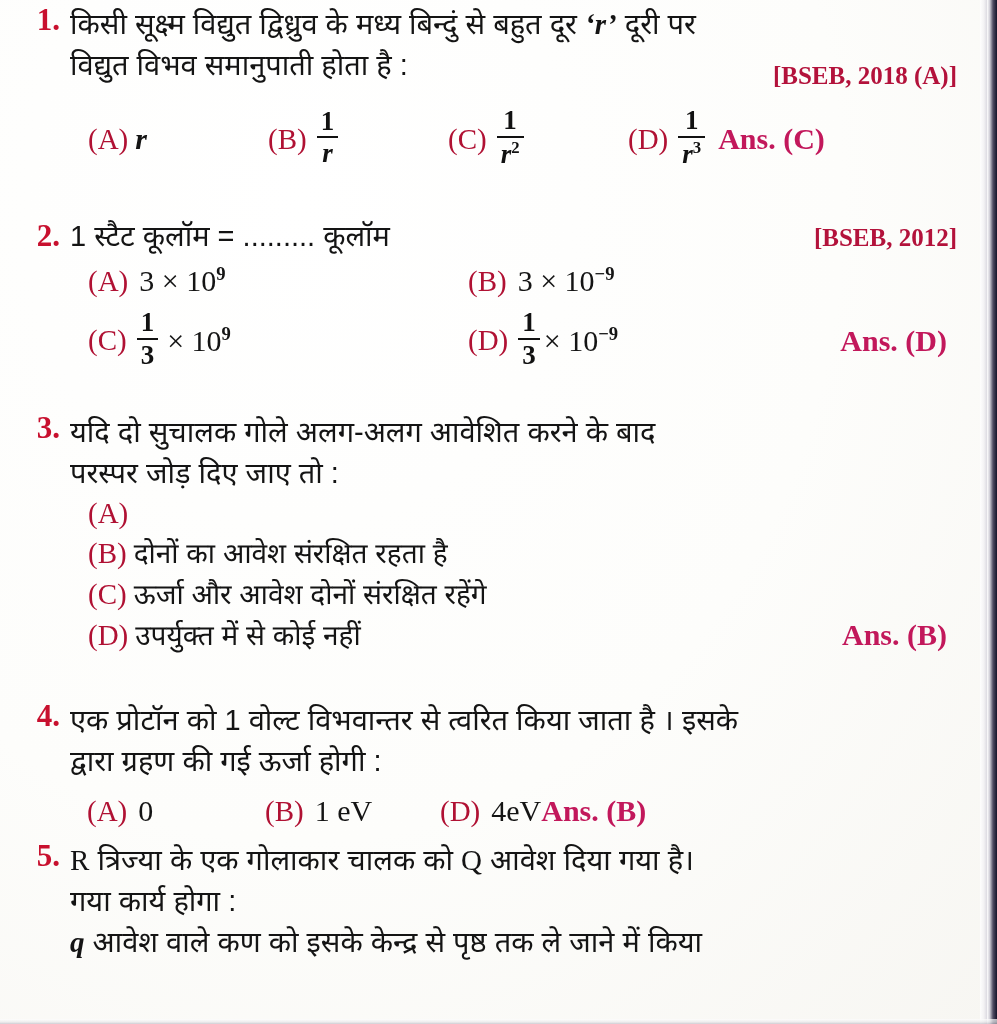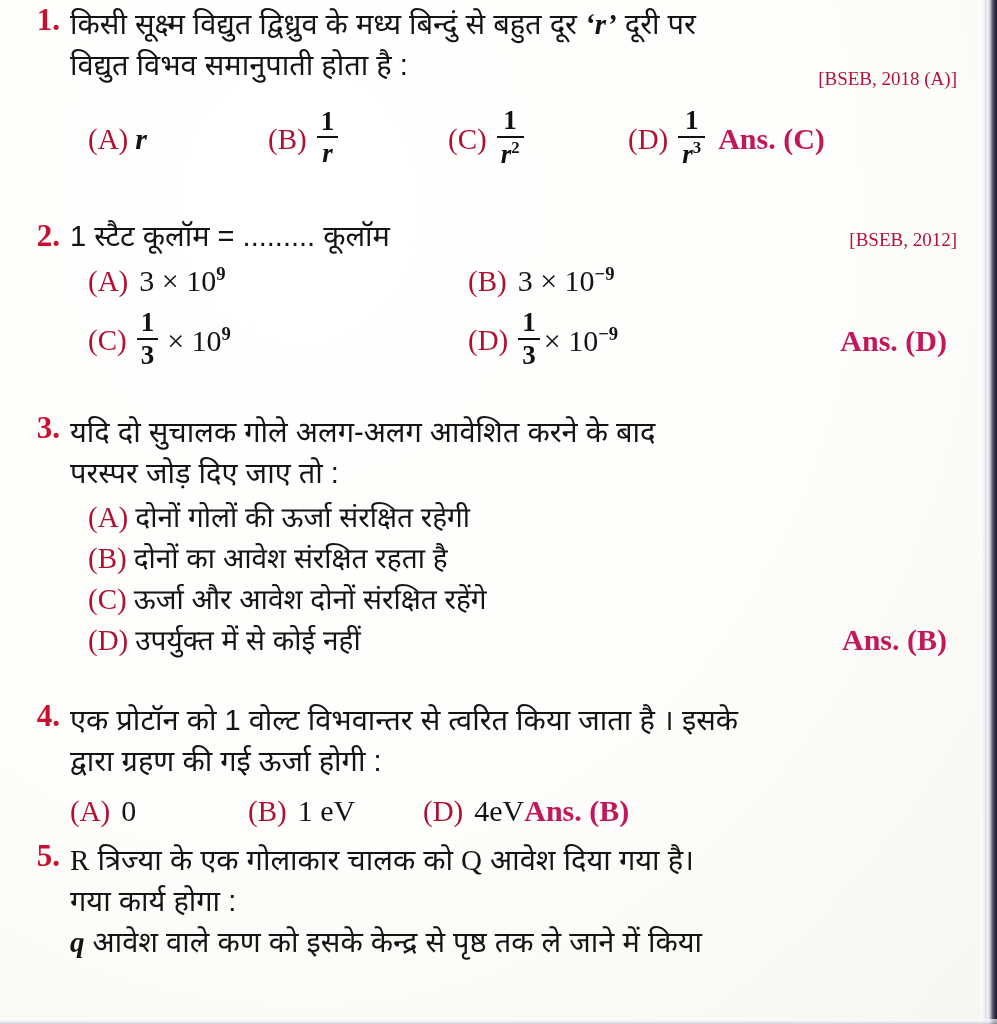--- a/index.html
+++ b/index.html
@@ -86,22 +86,22 @@
     color:#141414;
   }
   .opt-text.math{
     font-family:"Liberation Serif", serif;
     font-size:30px;
   }
 
   .tag{
     color:#b3123b;
     font-family:"Liberation Serif", serif;
-    font-weight:normal;
-    font-size:19px;
+    font-weight:bold;
+    font-size:25px;
     white-space:nowrap;
   }
   .ans{
     color:#c2185b;
     font-family:"Liberation Serif", serif;
     font-weight:bold;
     font-size:30px;
     white-space:nowrap;
   }
 
@@ -146,21 +146,21 @@
   #q2 .colA{ width:380px; }
   #q2 .colB{ width:340px; }
 
   
   #q3{ position:absolute; left:18px; top:412px; width:947px; }
   #q3 .qbody{ margin-left:52px; }
   #q3 .optline{ margin-left:70px; margin-top:3px; display:flex; align-items:baseline;}
 
   
   #q4{ position:absolute; left:18px; top:700px; width:947px; }
-  #q4 .optrow{ display:flex; margin-left:52px; margin-top:12px; align-items:baseline;}
+  #q4 .optrow{ display:flex; margin-left:69px; margin-top:12px; align-items:baseline;}
   #q4 .s1{ width:178px;}
   #q4 .s2{ width:175px;}
   #q4 .s3{ width:170px;}
 
   
   #q5{ position:absolute; left:18px; top:840px; width:947px; }
 </style>
 </head>
 <body>
 
@@ -252,21 +252,20 @@
     <div class="qblock" id="q3">
       <div class="line1" style="display:flex">
         <span class="qnum">3.</span>
         <span class="qtext">यदि दो सुचालक गोले अलग-अलग आवेशित करने के बाद</span>
       </div>
       <div class="qbody">
         <span class="qtext">परस्पर जोड़ दिए जाए तो :</span>
       </div>
       <div class="optline">
         <span class="opt-letter">(A)</span>
-        <span class="opt-text">दोनों गोलों की ऊर्जा संरक्षित रहेगी</span>
       </div>
       <div class="optline">
         <span class="opt-letter">(B)</span>
         <span class="opt-text">दोनों का आवेश संरक्षित रहता है</span>
       </div>
       <div class="optline">
         <span class="opt-letter">(C)</span>
         <span class="opt-text">ऊर्जा और आवेश दोनों संरक्षित रहेंगे</span>
       </div>
       <div class="optline" style="align-items:baseline">

